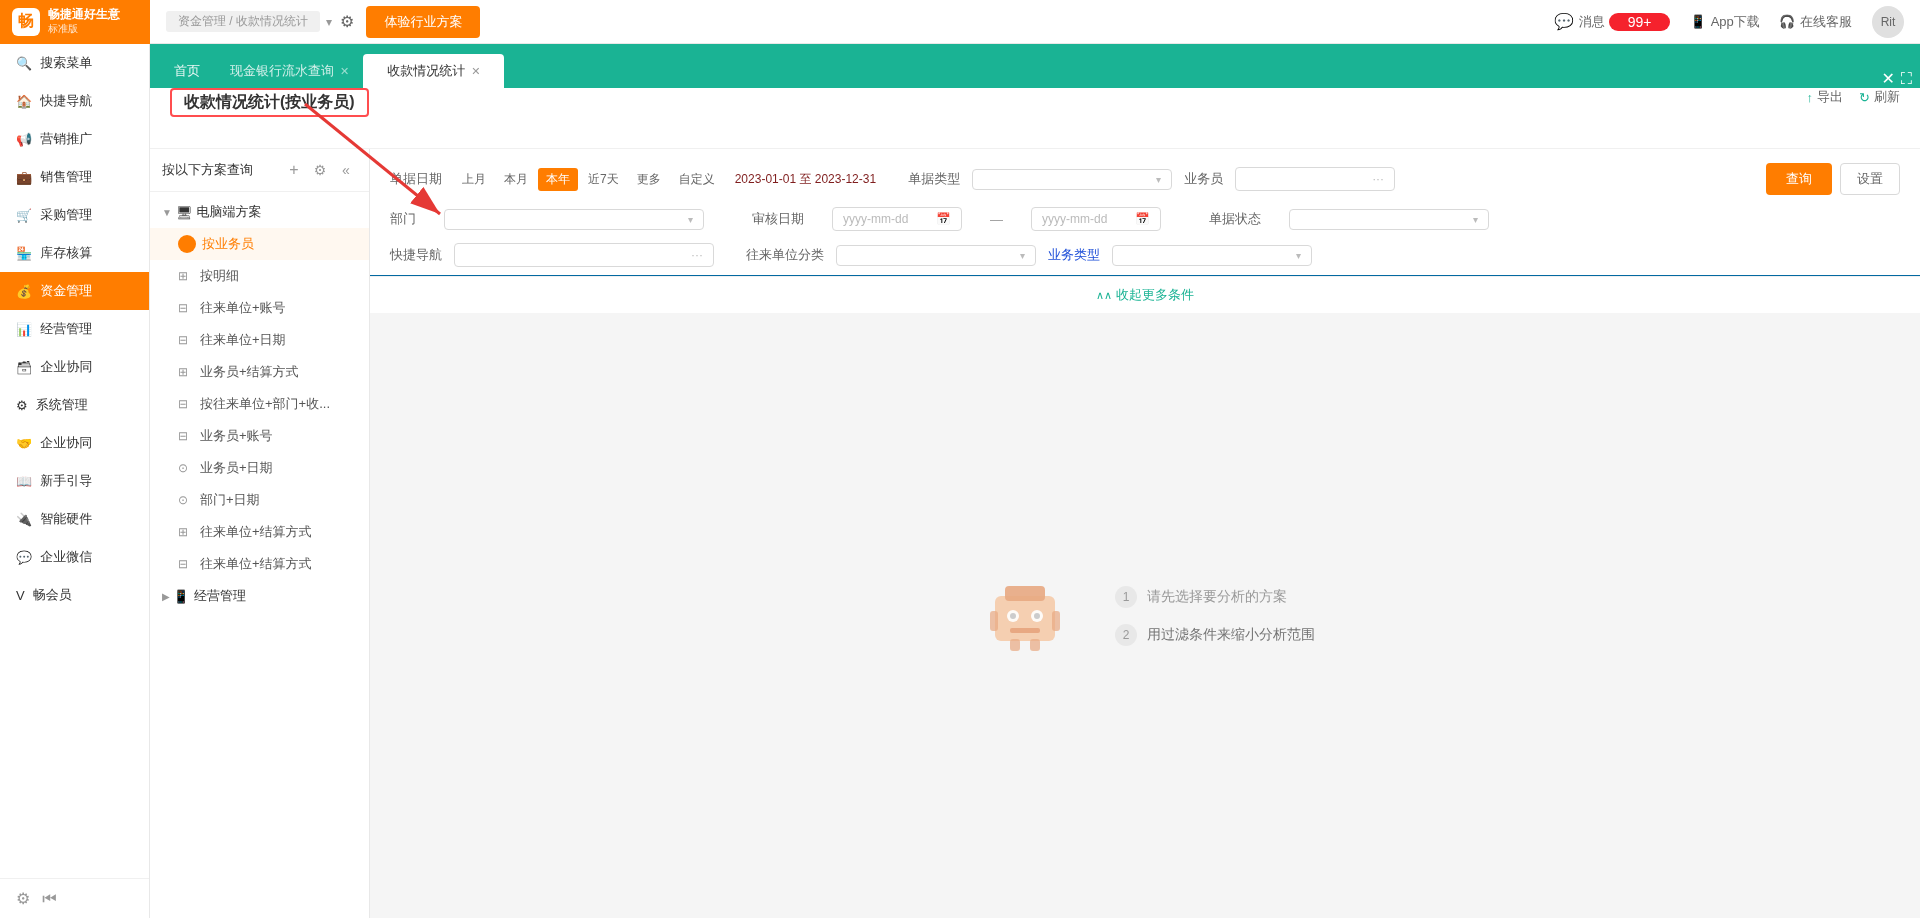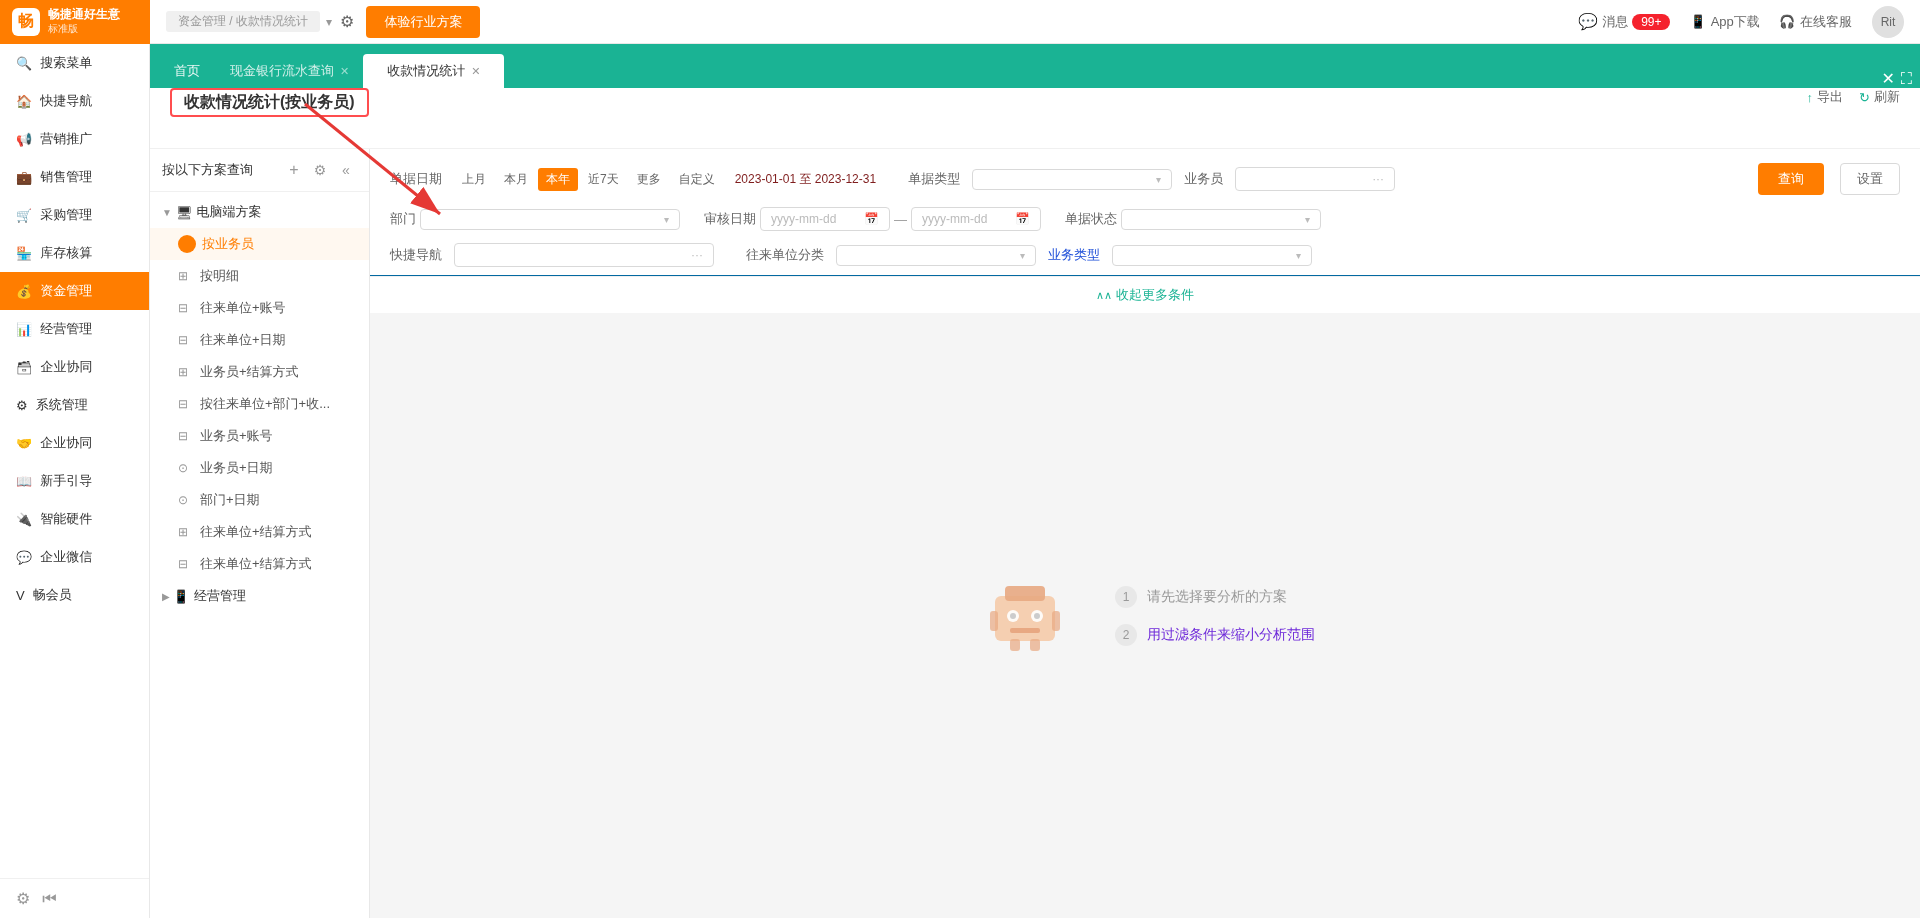--- a/index.html
+++ b/index.html
@@ -35,21 +35,21 @@
     <span style="color:#999;margin-left:6px;cursor:pointer;font-size:12px;">▾</span>
 
     <button style="background:none;border:none;cursor:pointer;color:#666;font-size:16px;margin-left:8px;">⚙</button>
 
     <button style="background:#ff7d00;color:#fff;border:none;padding:7px 18px;border-radius:4px;cursor:pointer;font-size:13px;margin-left:12px;">体验行业方案</button>
 
     <div style="margin-left:auto;display:flex;align-items:center;gap:20px;">
       <div style="display:flex;align-items:center;gap:4px;cursor:pointer;color:#666;font-size:13px;">
         <span style="font-size:16px;">💬</span>
         <span>消息</span>
-        <span style="background:#f5222d;color:#fff;border-radius:10px;font-size:12px;padding:1px 9px;">99+</span>
+        <span style="background:#f5222d;color:#fff;border-radius:10px;font-size:14px;padding:1px 19px;">99+</span>
       </div>
       <div style="display:flex;align-items:center;gap:4px;cursor:pointer;color:#666;font-size:13px;">
         <span>📱</span>
         <span>App下载</span>
       </div>
       <div style="display:flex;align-items:center;gap:4px;cursor:pointer;color:#666;font-size:13px;">
         <span>🎧</span>
         <span>在线客服</span>
       </div>
       <div style="width:32px;height:32px;border-radius:50%;background:#e0e0e0;display:flex;align-items:center;justify-content:center;cursor:pointer;font-size:12px;color:#666;">
@@ -261,27 +261,27 @@
           <div style="display:flex;align-items:center;border:1px solid #d9d9d9;border-radius:4px;padding:4px 10px;min-width:200px;cursor:pointer;background:#fff;justify-content:space-between;gap:8px;">
             <span style="color:#bbb;font-size:13px;"></span>
             <span style="color:#bbb;font-size:10px;">▾</span>
           </div>
 
           <div style="color:#666;font-size:13px;">业务员</div>
           <div style="display:flex;align-items:center;border:1px solid #d9d9d9;border-radius:4px;padding:4px 10px;min-width:160px;cursor:pointer;background:#fff;justify-content:space-between;gap:8px;">
             <span style="color:#bbb;font-size:13px;"></span>
             <span style="color:#bbb;font-size:12px;">···</span>
           </div>
-          <div style="margin-left:auto;display:flex;gap:16px;">
+          <div style="margin-left:auto;display:flex;gap:8px;">
             <button style="background:#ff7d00;color:#fff;border:none;padding:6px 20px;border-radius:4px;cursor:pointer;font-size:13px;">查询</button>
             <button style="background:#fff;color:#666;border:1px solid #d9d9d9;padding:6px 16px;border-radius:4px;cursor:pointer;font-size:13px;">设置</button>
           </div>
         </div>
 
-        <div style="display:flex;align-items:center;gap:4px;margin-bottom:12px;flex-wrap:wrap;">
+        <div style="display:flex;align-items:center;gap:28px;margin-bottom:12px;flex-wrap:wrap;">
           <div style="color:#666;font-size:13px;white-space:nowrap;">部门</div>
           <div style="display:flex;align-items:center;border:1px solid #d9d9d9;border-radius:4px;padding:4px 10px;min-width:260px;cursor:pointer;background:#fff;justify-content:space-between;gap:8px;">
             <span style="color:#bbb;font-size:13px;"></span>
             <span style="color:#bbb;font-size:10px;">▾</span>
           </div>
 
           <div style="color:#666;font-size:13px;margin-left:20px;">审核日期</div>
           <div style="display:flex;align-items:center;border:1px solid #d9d9d9;border-radius:4px;padding:4px 10px;min-width:130px;cursor:pointer;background:#fff;justify-content:space-between;gap:4px;">
             <span style="color:#bbb;font-size:12px;">yyyy-mm-dd</span>
             <span style="color:#bbb;font-size:12px;">📅</span>
@@ -343,21 +343,21 @@
             <rect x="55" y="73" width="10" height="12" rx="3" fill="#e8a882" opacity="0.7"></rect>
           </svg>
         </div>
         <div style="display:flex;flex-direction:column;gap:16px;">
           <div style="display:flex;align-items:center;gap:10px;">
             <div style="width:22px;height:22px;border-radius:50%;background:#e8e8e8;color:#999;display:flex;align-items:center;justify-content:center;font-size:12px;flex-shrink:0;">1</div>
             <span style="color:#999;font-size:14px;">请先选择要分析的方案</span>
           </div>
           <div style="display:flex;align-items:center;gap:10px;">
             <div style="width:22px;height:22px;border-radius:50%;background:#e8e8e8;color:#999;display:flex;align-items:center;justify-content:center;font-size:12px;flex-shrink:0;">2</div>
-            <span style="color:#6d28d9;font-size:14px;">用过滤条件来缩小分析范围</span>
+            <span style="color:#737373;font-size:14px;">用过滤条件来缩小分析范围</span>
           </div>
         </div>
       </div>
     </div>
   </div>
 </div>
 
 <div style="position:fixed;top:44px;left:150px;pointer-events:none;z-index:200;">
   <svg width="400" height="220" style="overflow:visible;">
 

